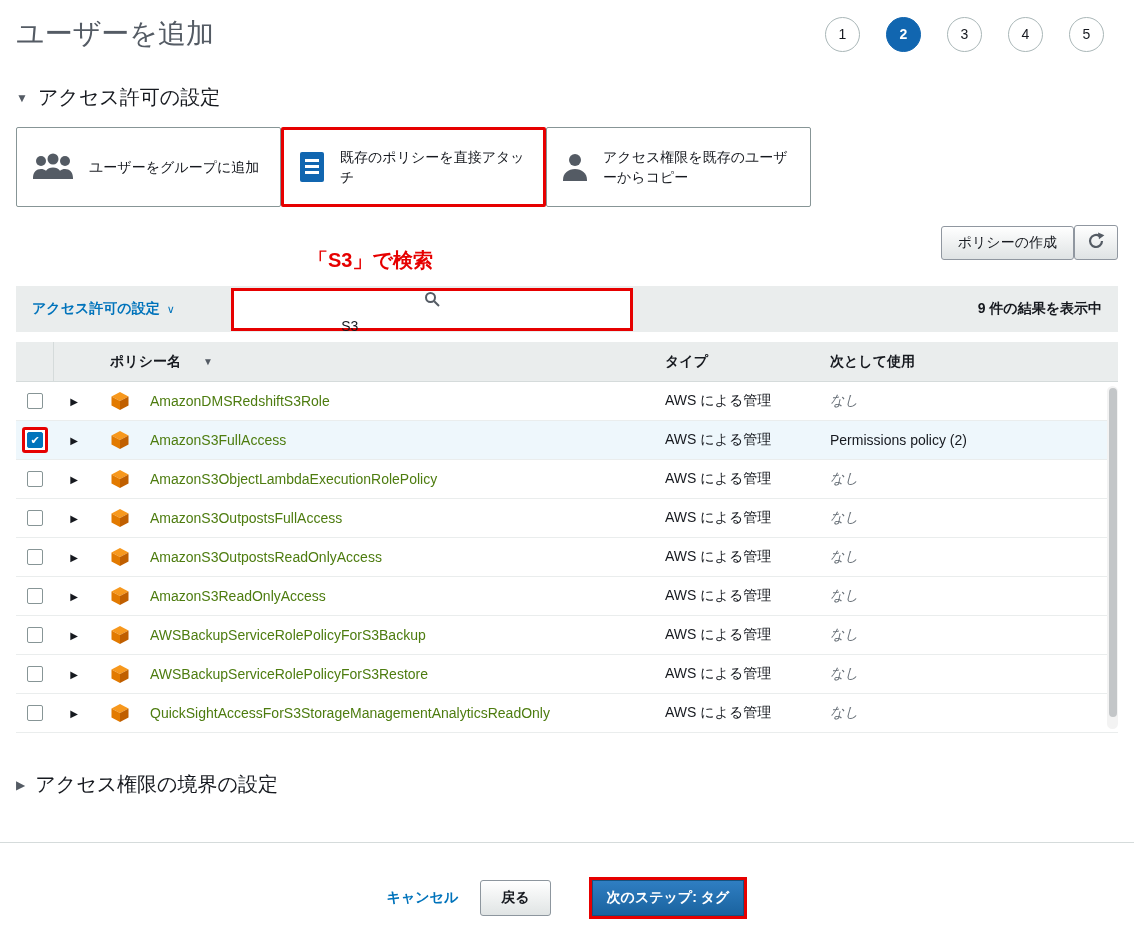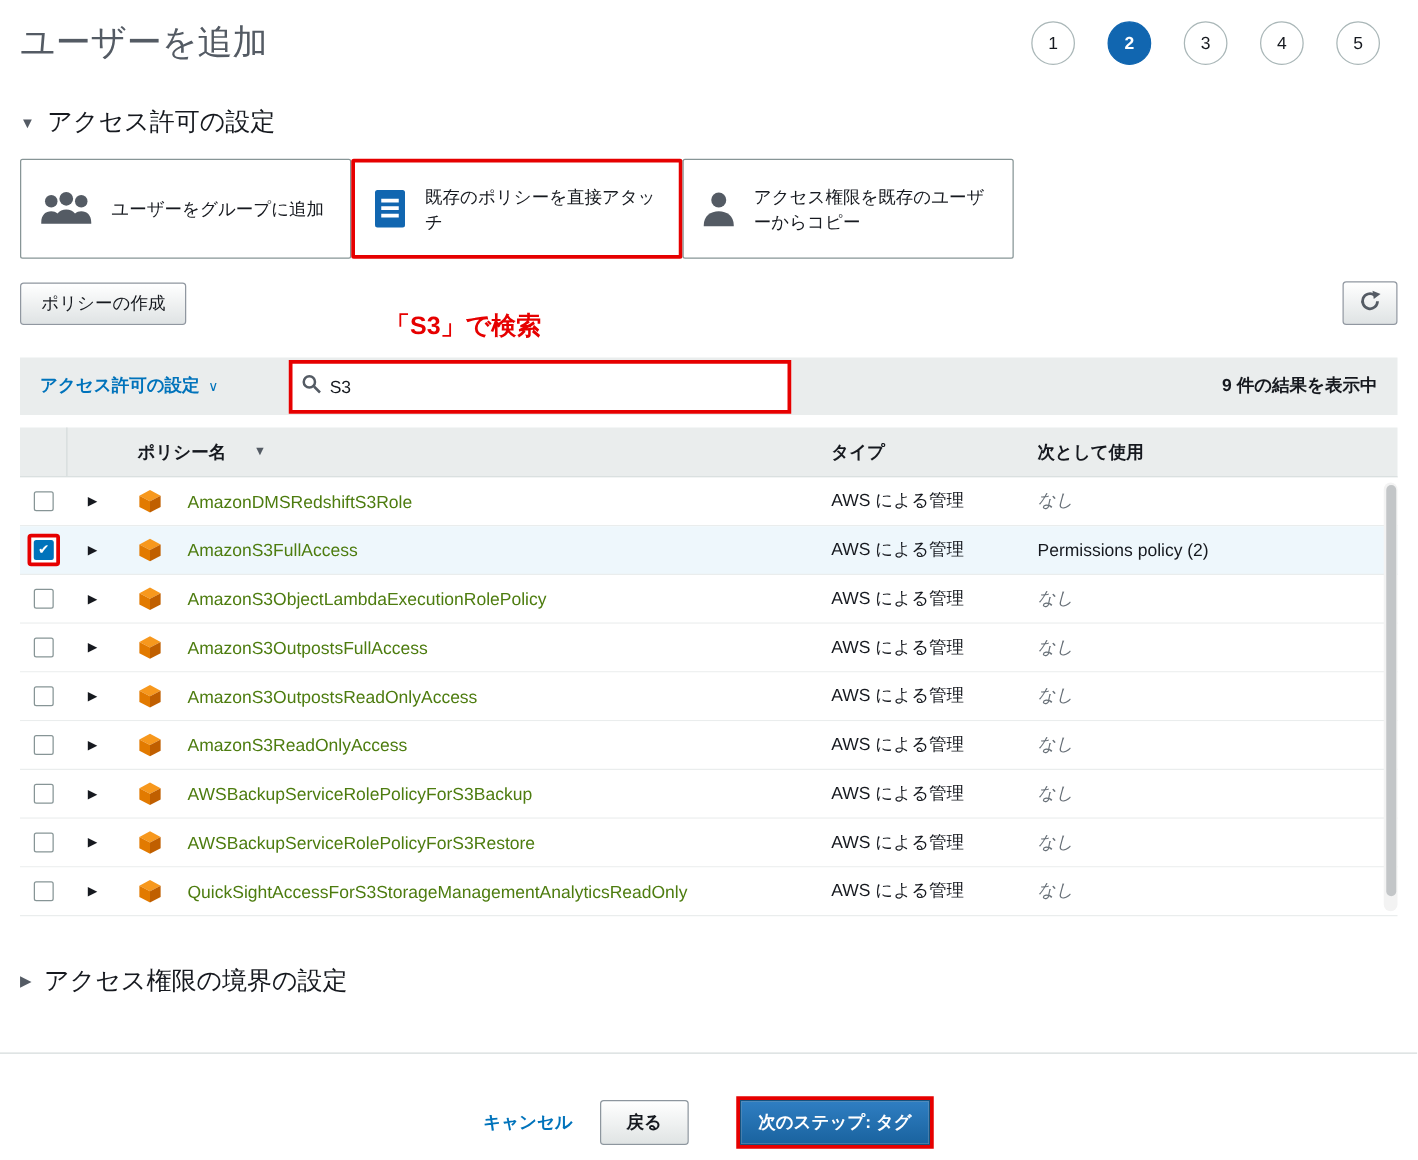--- a/index.html
+++ b/index.html
@@ -31,41 +31,41 @@
   .cards { display:flex; gap:0; margin-top:16px; }
   .card {
     width:265px; height:80px; border:1px solid #879596; border-radius:2px;
     background:#fff; display:flex; align-items:center; gap:14px; padding:0 14px; cursor:pointer;
   }
   .card.highlight { border:3px solid #e60000; }
   .card-icon { flex:0 0 auto; display:flex; align-items:center; }
   .card-label { font-size:14px; line-height:1.45; }
 
   
-  .toolbar { margin-top:18px; display:flex; justify-content:space-between; align-items:center; }
+  .toolbar { margin-top:18px; display:flex; justify-content:flex-end; align-items:center; }
   .aws-btn {
     font-family:inherit; font-size:14px; color:#16191f;
     background:linear-gradient(#ffffff,#dfe3e4); border:1px solid #9097a0; border-radius:3px;
     padding:7px 16px; cursor:pointer;
   }
   .icon-btn { padding:6px 12px; display:flex; align-items:center; }
 
   
   .annotation { position:absolute; left:308px; top:247px; color:#e60000; font-size:20px; font-weight:700; }
 
   
   .filter-bar {
     margin-top:26px; height:46px; background:#eaeded;
     display:flex; align-items:center; padding:0 16px;
   }
   .filter-dd { color:#0073bb; font-weight:700; font-size:14px; display:flex; align-items:center; gap:7px; cursor:pointer; }
   .chev { font-size:11px; font-weight:400; }
   .search-wrap {
     margin-left:56px; width:402px; height:43px; background:#fff;
-    border:3px solid #e60000; display:flex; align-items:center; gap:7px; padding:0 7px;
+    border:3px solid #e60000; display:flex; align-items:center; gap:7px; padding:0 7px;flex-direction:column;
   }
   .search-wrap input { border:none; outline:none; flex:1; font-size:14px; font-family:inherit; color:#16191f; background:transparent; }
   .results { margin-left:auto; font-size:14px; font-weight:700; }
 
   
   .table { margin-top:10px; position:relative; }
   .thead {
     display:flex; align-items:stretch; height:40px; background:#eaeded;
     border-bottom:1px solid #d5dbdb; font-size:14px; font-weight:700;
   }

